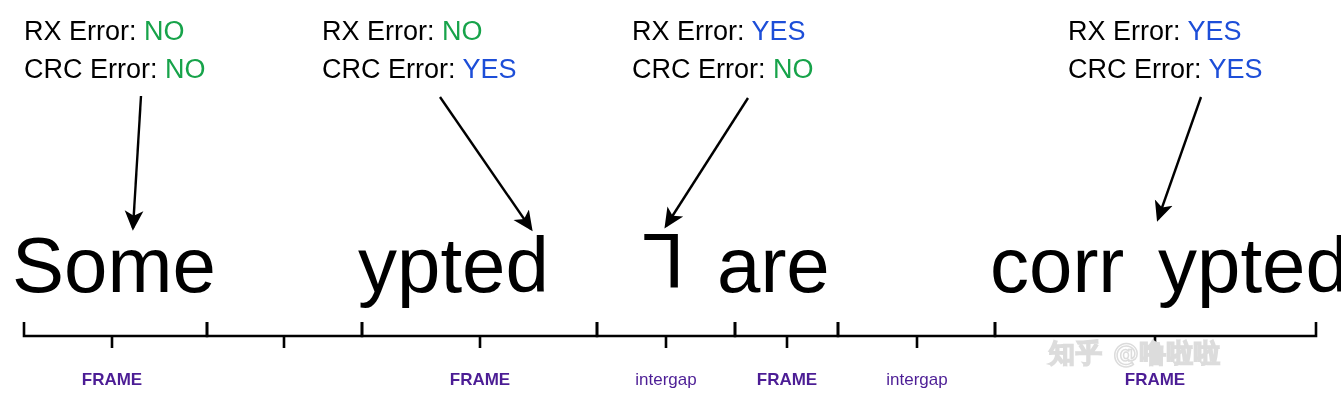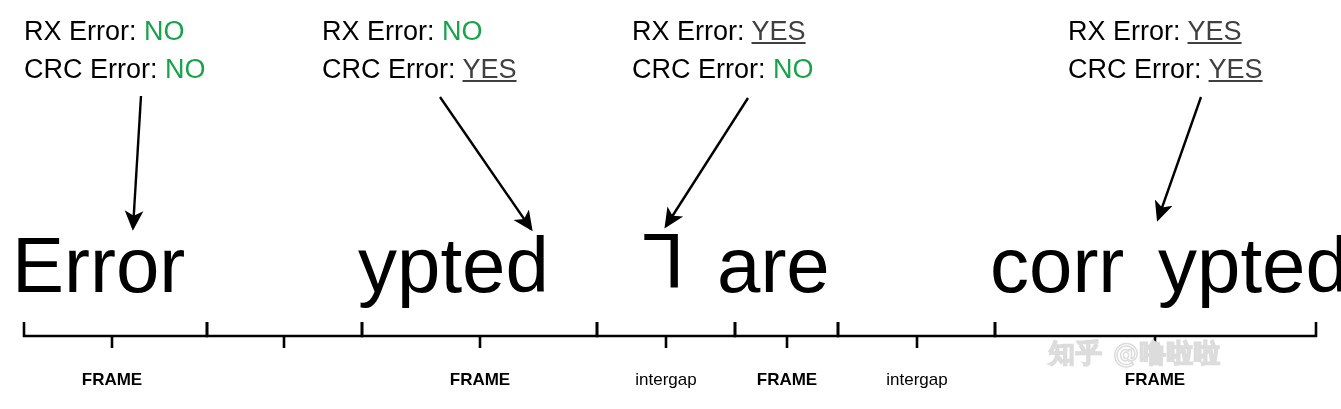--- a/index.html
+++ b/index.html
@@ -6,28 +6,28 @@
   body{
     width:1341px;height:409px;position:relative;overflow:hidden;
     font-family:"Liberation Sans","DejaVu Sans",sans-serif;
     background:#fff;
   }
   .stage{position:absolute;inset:0;border-radius:26px;}
 
   
   .ann{position:absolute;white-space:nowrap;color:#000;font-size:27px;line-height:38px;}
   .ann .ok{color:#17a34a;}
-  .ann .bad{color:#404040;text-decoration:underline;}
+  .ann .bad{color:#1d4ed8;}
   .ann-row{display:block;}
 
   
   .bigtext{position:absolute;color:#000;font-size:78px;line-height:1;white-space:pre;}
 
   
-  .blabel{position:absolute;font-size:17px;color:#000000;white-space:nowrap;text-align:center;}
+  .blabel{position:absolute;font-size:17px;color:#4c1d95;white-space:nowrap;text-align:center;}
   .blabel.b{font-weight:bold;}
   .blabel.cjk{font-weight:normal;font-size:18px;}
 
   
   svg.layer{position:absolute;left:0;top:0;width:1341px;height:409px;overflow:visible;}
 
   
   .watermark{
     position:absolute;
     font-size:26px;
@@ -71,21 +71,21 @@
       </marker>
     </defs>
     <g stroke="#000" stroke-width="2.4" fill="none" marker-end="url(#ah)">
       <line x1="141" y1="96" x2="133" y2="228"></line>
       <line x1="440" y1="97" x2="531" y2="229"></line>
       <line x1="748" y1="98" x2="666" y2="226"></line>
       <line x1="1201" y1="97" x2="1158" y2="219"></line>
     </g>
   </svg>
 
-  <div class="bigtext" style="left:12px;top:226px;">Error</div>
+  <div class="bigtext" style="left:12px;top:226px;">Some</div>
   <div class="bigtext" style="left:358px;top:226px;">ypted</div>
   <div class="bigtext" style="left:640px;top:226px;font-size:74px;">ᒣ</div>
   <div class="bigtext" style="left:717px;top:226px;">are</div>
   <div class="bigtext" style="left:990px;top:226px;">corr</div>
   <div class="bigtext" style="left:1158px;top:226px;">ypted</div>
 
   <svg class="layer" viewBox="0 0 1341 409">
     <g stroke="#000" stroke-width="2.6" fill="none" stroke-linecap="butt" stroke-linejoin="miter">
 
       <path d="M24,322 L24,336 L112,336 L112,348 L112,336 L207,336 L207,322"></path>

